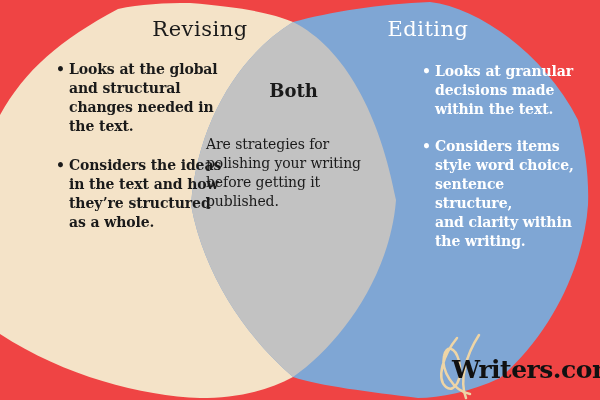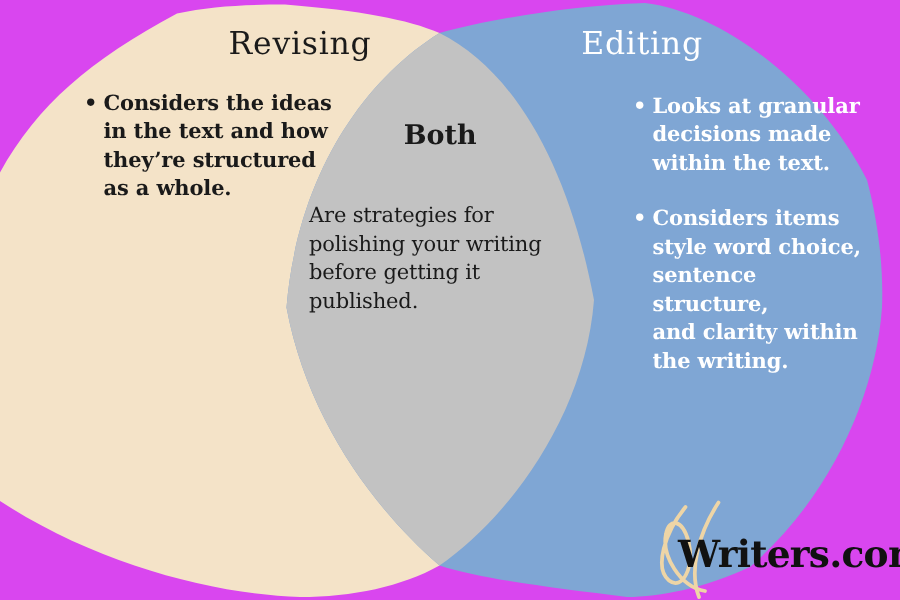--- a/index.html
+++ b/index.html
@@ -1,17 +1,17 @@
 <!DOCTYPE html>
 <html><head>
 <meta charset="utf-8">
 <style>
   html,body{margin:0;padding:0;background:#fff;}
   .stage{
-    position:relative;width:600px;height:400px;background:#d946ef;
+    position:relative;width:600px;height:400px;background:#ef4444;
     font-family:"DejaVu Serif","Liberation Serif",serif;overflow:hidden;
   }
   .stage svg{position:absolute;left:0;top:0;}
   .txt{position:absolute;color:#1a1a1a;}
   .circle-title{font-size:21px;font-weight:400;text-align:center;letter-spacing:.5px;}
   .title-left{left:110px;top:17px;width:180px;}
   .title-right{left:338px;top:17px;width:180px;color:#ffffff;}
   .both-title{left:212px;top:60px;width:163px;font-size:18px;font-weight:700;text-align:center;margin-top:20px;}
   .both-desc{
     left:206px;top:135px;width:175px;font-size:14px;font-weight:400;line-height:19px;
@@ -58,20 +58,24 @@
 
   <div class="txt circle-title title-left">Revising</div>
   <div class="txt circle-title title-right">Editing</div>
   <div class="txt both-title">Both</div>
   <div class="txt both-desc">Are strategies for
 polishing your writing
 before getting it
 published.</div>
 
   <ul class="blist list-left">
+    <li>Looks at the global
+and structural
+changes needed in
+the text.</li>
     <li>Considers the ideas
 in the text and how
 they’re structured
 as a whole.</li>
   </ul>
 
   <ul class="blist list-right">
     <li>Looks at granular
 decisions made
 within the text.</li>

